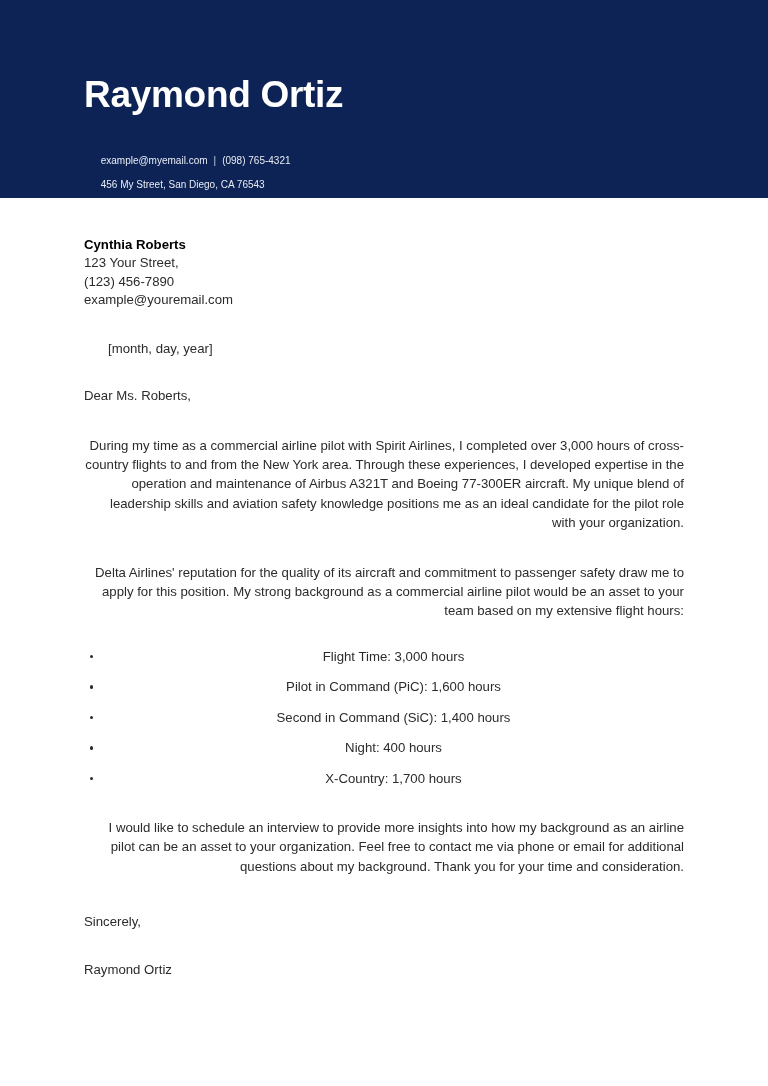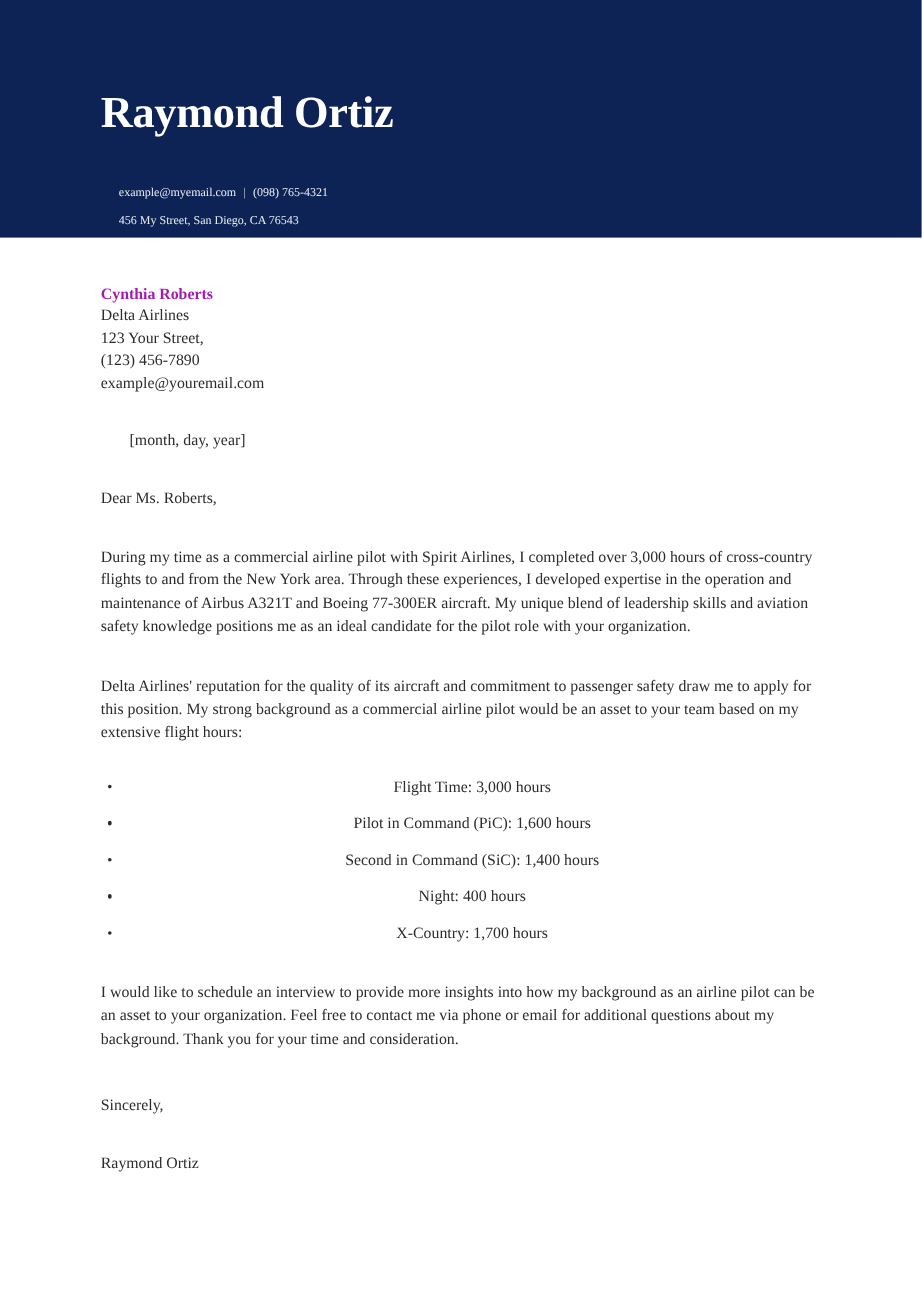--- a/index.html
+++ b/index.html
@@ -14,21 +14,20 @@
     -webkit-font-smoothing: antialiased;
     overflow: hidden;
   }
 
   .page {
     position: relative;
     width: 768px;
     height: 1086px;
     background: #ffffff;
     box-sizing: border-box;
-    font-family: Liberation Serif, serif;
   }
 
   
   .header-band {
     position: absolute;
     top: 0;
     left: 0;
     width: 768px;
     height: 198px;
     background: #0d2355;
@@ -76,36 +75,36 @@
   }
 
   .recipient {
     margin: 0 0 0 0;
   }
   .recipient div {
     line-height: 18.4px;
   }
   .recipient-name {
     font-weight: bold;
-    color: #a21caf;
+    color: #000000;
   }
 
   .date-line {
     margin-top: 30px;
     padding-left: 24px;
   }
 
   .salutation {
     margin-top: 29px;
   }
 
   .para {
     margin-top: 30px;
     line-height: 19.4px;
-    text-align: left;
+    text-align: right;
   }
 
   .hours-list {
     margin: 27px 0 0 0;
     padding: 0;
     list-style: none;
     text-align: center;
   }
   .hours-list li {
     position: relative;
@@ -145,21 +144,20 @@
 
     <div class="contact-line contact-line-2">
       <span>456 My Street, San Diego, CA 76543</span>
     </div>
   </div>
 
   <div class="letter">
 
     <div class="recipient">
       <div class="recipient-name">Cynthia Roberts</div>
-      <div>Delta Airlines</div>
       <div>123 Your Street,</div>
       <div>(123) 456-7890</div>
       <div>example@youremail.com</div>
     </div>
 
     <div class="date-line">[month, day, year]</div>
 
     <div class="salutation">Dear Ms. Roberts,</div>
 
     <p class="para">During my time as a commercial airline pilot with Spirit Airlines, I completed over 3,000 hours of cross-country flights to and from the New York area. Through these experiences, I developed expertise in the operation and maintenance of Airbus A321T and Boeing 77-300ER aircraft. My unique blend of leadership skills and aviation safety knowledge positions me as an ideal candidate for the pilot role with your organization.</p>

